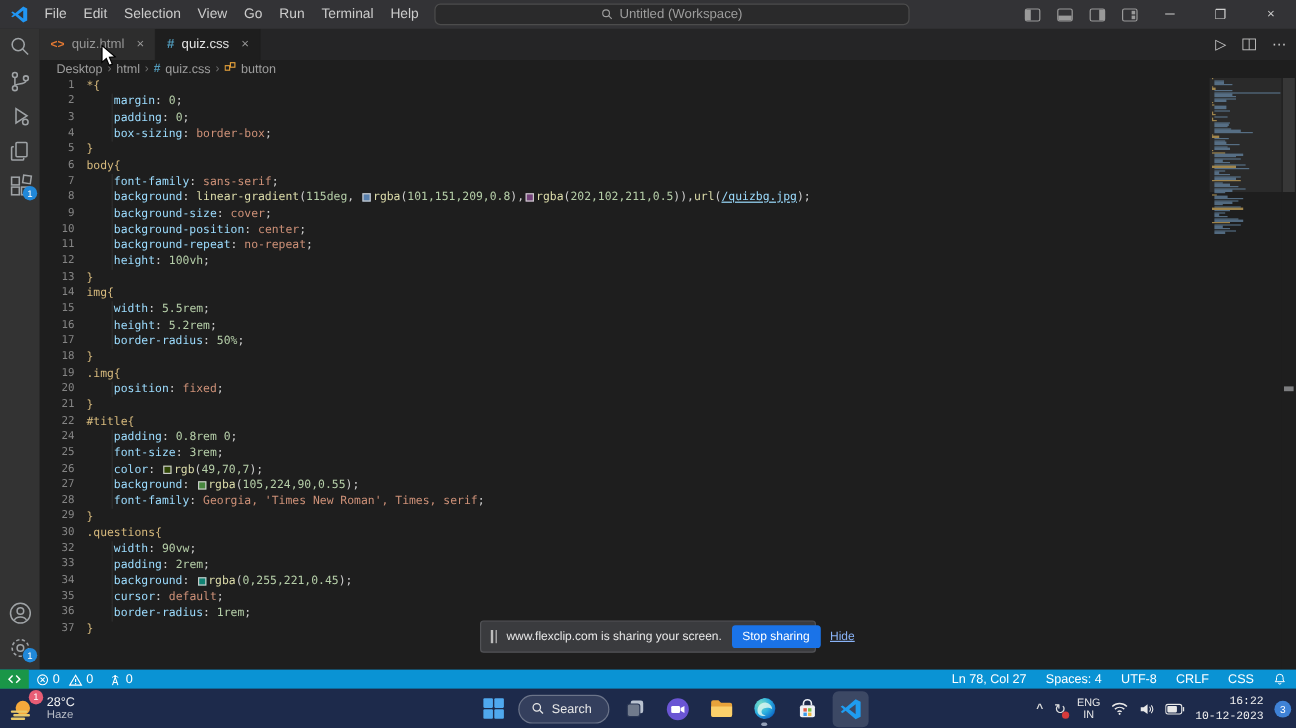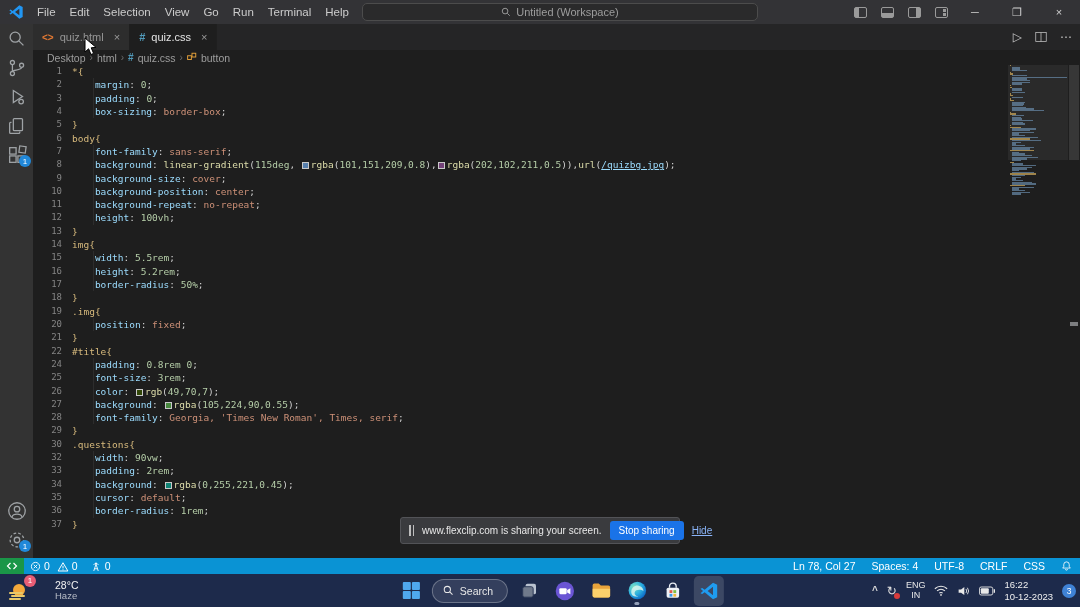--- a/index.html
+++ b/index.html
@@ -80,33 +80,33 @@
   .sb-item { display:flex; align-items:center; gap:3px; padding:0 6px; height:100%;}
   #sb-right { margin-left:auto; display:flex; align-items:center;}
   #sb-right .sb-item { padding:0 8px;}
   
   #taskbar { position:absolute; top:574px; left:0; width:1080px; height:33px; background:#1d2a4b;
     display:flex; align-items:center; z-index:50;}
   #weather { display:flex; align-items:center; gap:7px; padding-left:6px; width:200px;}
   #weather-icon { position:relative; width:26px; height:24px;}
   #weather-badge { position:absolute; top:-4px; right:-4px; width:12px; height:12px; border-radius:7px;
     background:#e85d75; color:#fff; font-size:8px; display:flex; align-items:center; justify-content:center;}
-  #weather-text { line-height:1.15;margin-left:16px;}
+  #weather-text { line-height:1.15;}
   #weather-temp { color:#f2f2f2; font-size:10.5px;}
   #weather-cond { color:#b8bdc7; font-size:9.5px;}
   #tb-center { position:absolute; left:50%; transform:translateX(-50%) translateX(20px); display:flex; align-items:center; gap:6px; height:33px;}
   .tb-tile { width:30px; height:30px; border-radius:5px; display:flex; align-items:center; justify-content:center; position:relative;}
   .tb-tile.active { background:rgba(255,255,255,0.14);}
   .run-dot { position:absolute; bottom:1px; left:50%; transform:translateX(-50%); width:5px; height:2.5px;
     border-radius:2px; background:#94a0b8;}
   #tb-search { height:24px; background:rgba(255,255,255,0.10); border:1px solid rgba(255,255,255,0.28);
     border-radius:13px; display:flex; align-items:center; gap:6px; padding:0 14px 0 10px; color:#e8e8e8; font-size:10.5px;}
   #tray { position:absolute; right:0; top:0; height:33px; display:flex; align-items:center; gap:9px; padding-right:4px;}
   .tray-txt { color:#e8e8e8; font-size:9px; line-height:1.1; text-align:center;}
-  #tray-clock { color:#f0f0f0; font-size:9.5px; line-height:1.25; text-align:left;}
+  #tray-clock { color:#f0f0f0; font-size:9.5px; line-height:1.25; text-align:right;font-family:Liberation Mono, monospace;}
   #tray-badge { width:14px; height:14px; border-radius:8px; background:#3f82d6; color:#fff; font-size:8.5px;
     display:flex; align-items:center; justify-content:center;}
   #tray-chevron { color:#d8d8d8; font-size:10px; font-weight:bold;}
   #sync-wrap { position:relative; color:#e0e0e0; font-size:12px;}
   #sync-dot { position:absolute; right:-3px; bottom:-1px; width:6px; height:6px; border-radius:3px; background:#d83b3b;}
   
   #mouse-cursor { position:absolute; left:84px; top:37px; z-index:99;}
 </style>
 </head>
 <body>

